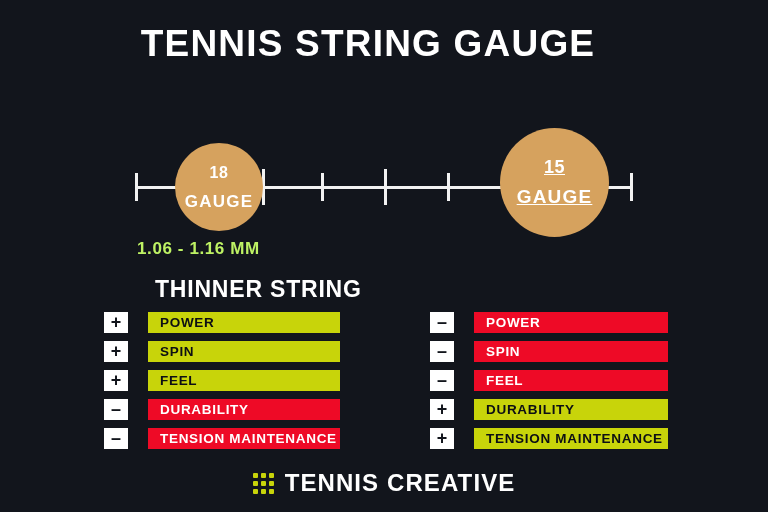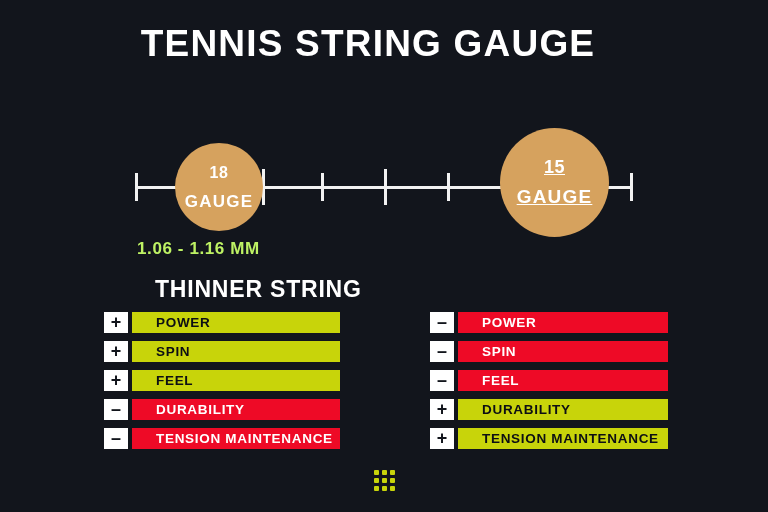--- a/index.html
+++ b/index.html
@@ -147,24 +147,24 @@
     width: 24px;
     background: #ffffff;
     color: #12151c;
     font-weight: bold;
     font-size: 18px;
     line-height: 21px;
     text-align: center;
   }
   .bar-body {
     flex: 1 1 auto;
-    margin-left: 4px;
+    margin-left: 20px;
     display: flex;
     align-items: center;
-    padding-left: 24px;
+    padding-left: 12px;
     font-weight: bold;
     font-size: 13.5px;
     letter-spacing: 0.7px;
     text-transform: uppercase;
     white-space: nowrap;
   }
   .bar-body.pos {
     background: #c8d40a;
     color: #0d0f14;
   }
@@ -291,15 +291,16 @@
       <i></i>
         <i></i>
         <i></i>
         <i></i>
         <i></i>
         <i></i>
         <i></i>
         <i></i>
         <i></i>
     </span>
+    <span class="brand-text">Tennis Creative</span>
   </div>
 
 </div>
 
 </body></html>

